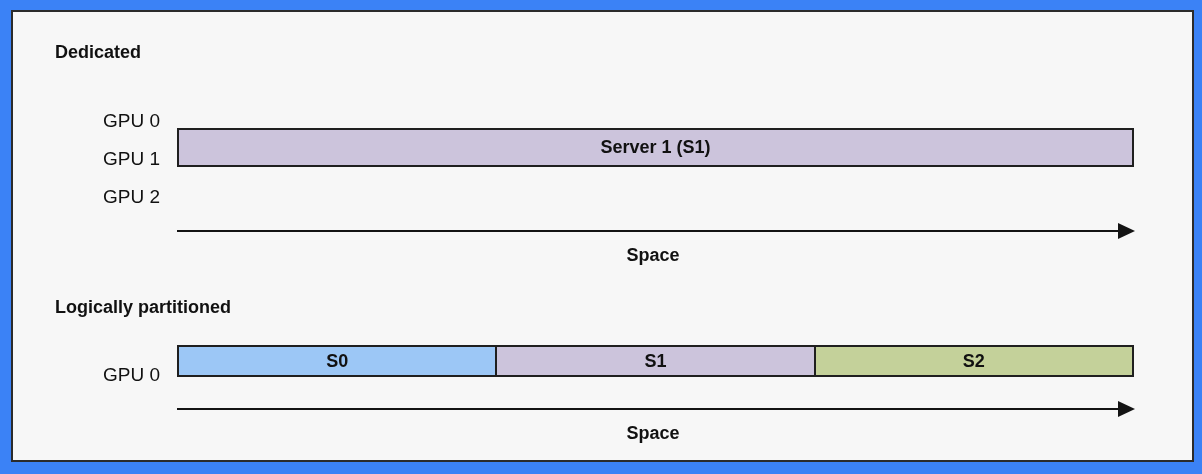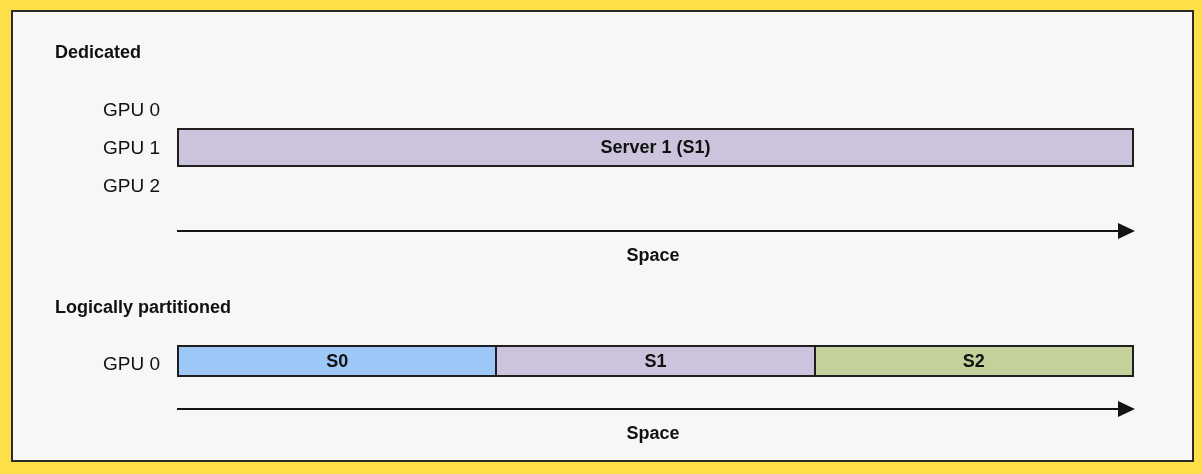--- a/index.html
+++ b/index.html
@@ -1,21 +1,21 @@
 <!DOCTYPE html>
 <html><head>
 <meta charset="utf-8">
 <style>
   * { margin: 0; padding: 0; box-sizing: border-box; }
   html, body { background: #ffffff; }
   #canvas {
     position: relative;
     width: 1202px;
     height: 474px;
-    background: #fde047;
+    background: #3b82f6;
     font-family: "Liberation Sans", sans-serif;
     color: #111111;
     overflow: hidden;
   }
   .frame {
     position: absolute;
     left: 11px; top: 10px;
     width: 1183px; height: 452px;
     background: #f7f7f7;
     border: 2px solid #2b2b2b;
@@ -30,20 +30,21 @@
   }
   .t1 { top: 41px; }
   .t2 { top: 296px; }
   .gpu-label {
     position: absolute;
     left: 40px; width: 120px;
     text-align: right;
     font-size: 19px;
     line-height: 22px;
     white-space: nowrap;
+    margin-top: 11px;
   }
   .g0 { top: 99px; }
   .g1 { top: 137px; }
   .g2 { top: 175px; }
   .g3 { top: 353px; }
   .bar {
     position: absolute;
     left: 177px; width: 957px; height: 39px;
     border: 2px solid #1f1f1f;
     display: flex;

